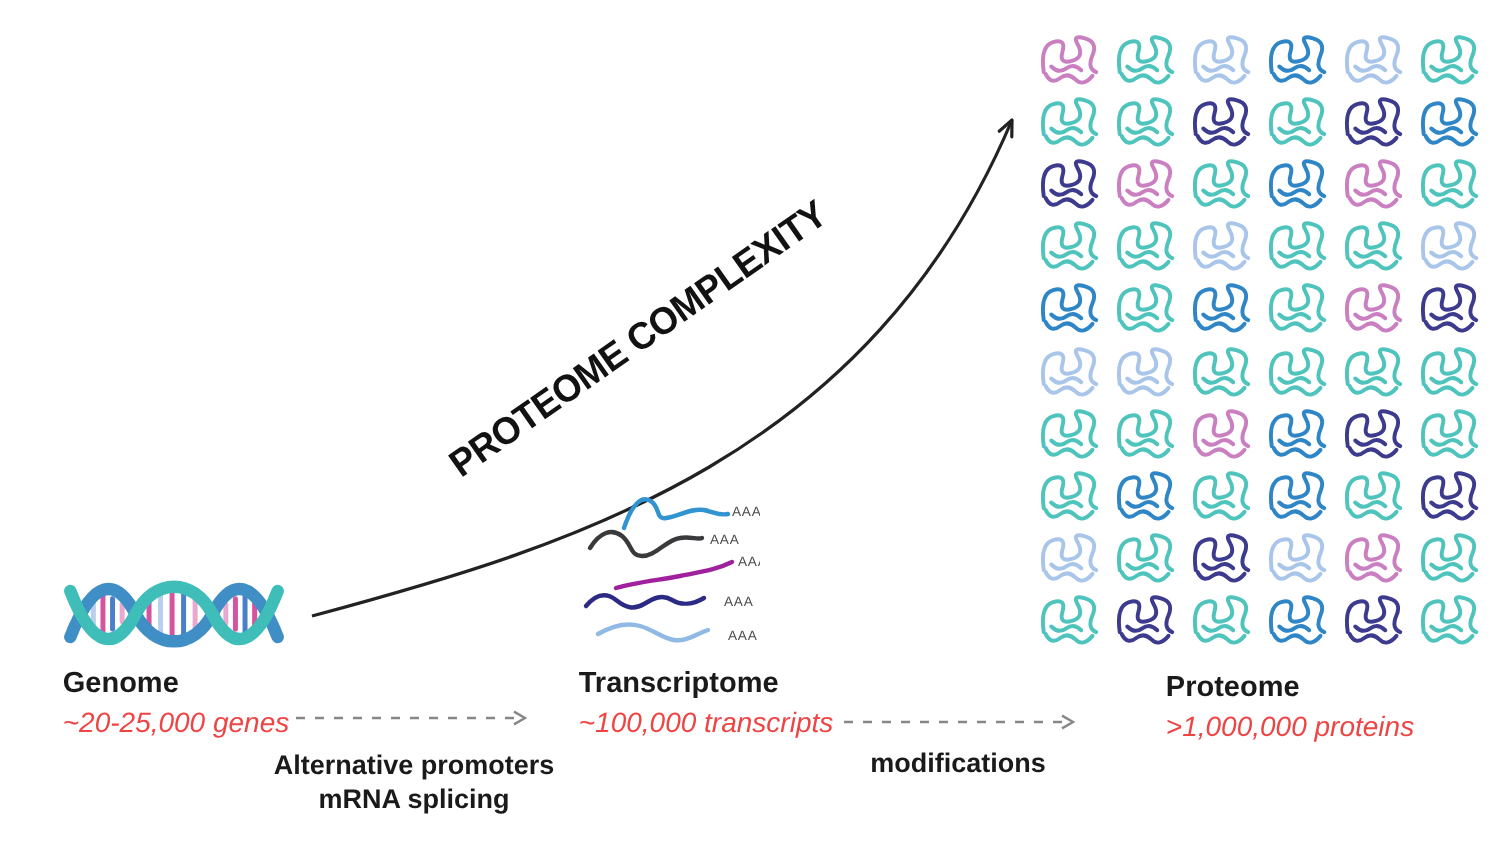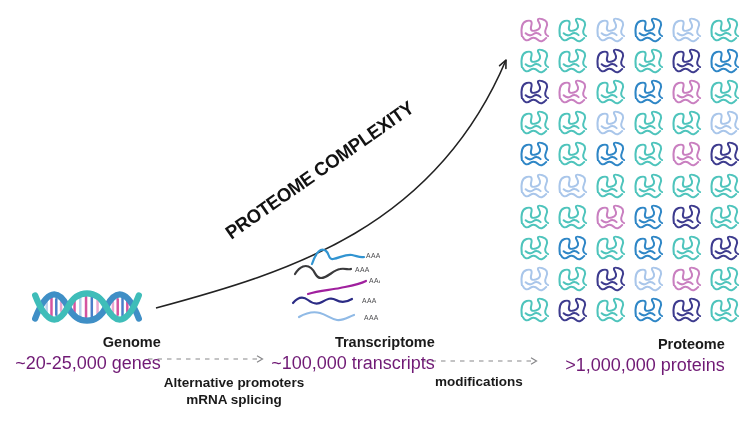--- a/index.html
+++ b/index.html
@@ -11,23 +11,23 @@
   .overlay { position:absolute; left:0; top:0; width:750px; height:428px; }
   .curve-label {
     position:absolute; left:234px; top:222px;
     transform-origin:0 100%;
     transform:rotate(-35deg) scale(0.97,1);
     font-size:19px; font-weight:700; letter-spacing:-0.3px;
     color:#121212; white-space:nowrap;
   }
   .dna-wrap { position:absolute; left:29px; top:283px; width:116px; height:48px; }
   .mrna-wrap { position:absolute; left:285px; top:240px; width:95px; height:85px; }
-  .stage { position:absolute; transform:translateX(-50%); text-align:right; white-space:nowrap; }
+  .stage { position:absolute; transform:translateX(-50%); text-align:left; white-space:nowrap; }
   .stage-name { font-size:14.5px; font-weight:700; color:#1a1a1a; }
-  .stage-count { font-size:18px; color:#701a75; margin-top:3px; }
+  .stage-count { font-size:14px; color:#ef4444; margin-top:3px;font-style:italic; }
   .ann {
     position:absolute; transform:translateX(-50%); text-align:center;
     font-size:13.5px; font-weight:700; color:#1a1a1a; line-height:17px; white-space:nowrap;
   }
   #proteome-grid { position:absolute; left:520px; top:16px; width:230px; height:312px; }
   .protein { position:absolute; width:30px; height:27px; overflow:visible; }
   .aaa { font-size:6.8px; letter-spacing:0.4px; fill:#4c4c4f; font-family:"Liberation Sans",sans-serif; }
   .hidden-defs { position:absolute; width:0; height:0; overflow:hidden; }
 </style>
 </head>
@@ -292,21 +292,21 @@
   </div>
   <div class="stage" style="left:353px; top:334px;">
     <div class="stage-name">Transcriptome</div>
     <div class="stage-count">~100,000 transcripts</div>
   </div>
   <div class="stage" style="left:645px; top:336px;">
     <div class="stage-name">Proteome</div>
     <div class="stage-count">&gt;1,000,000 proteins</div>
   </div>
 
-  <div class="ann" style="left:207px; top:374px;margin-left:27px;">
+  <div class="ann" style="left:207px; top:374px;">
     <div>Alternative promoters</div>
     <div>mRNA splicing</div>
   </div>
   <div class="ann" style="left:479px; top:373px;">
     <div>modifications</div>
   </div>
 
 </div>
 
 </body></html>

